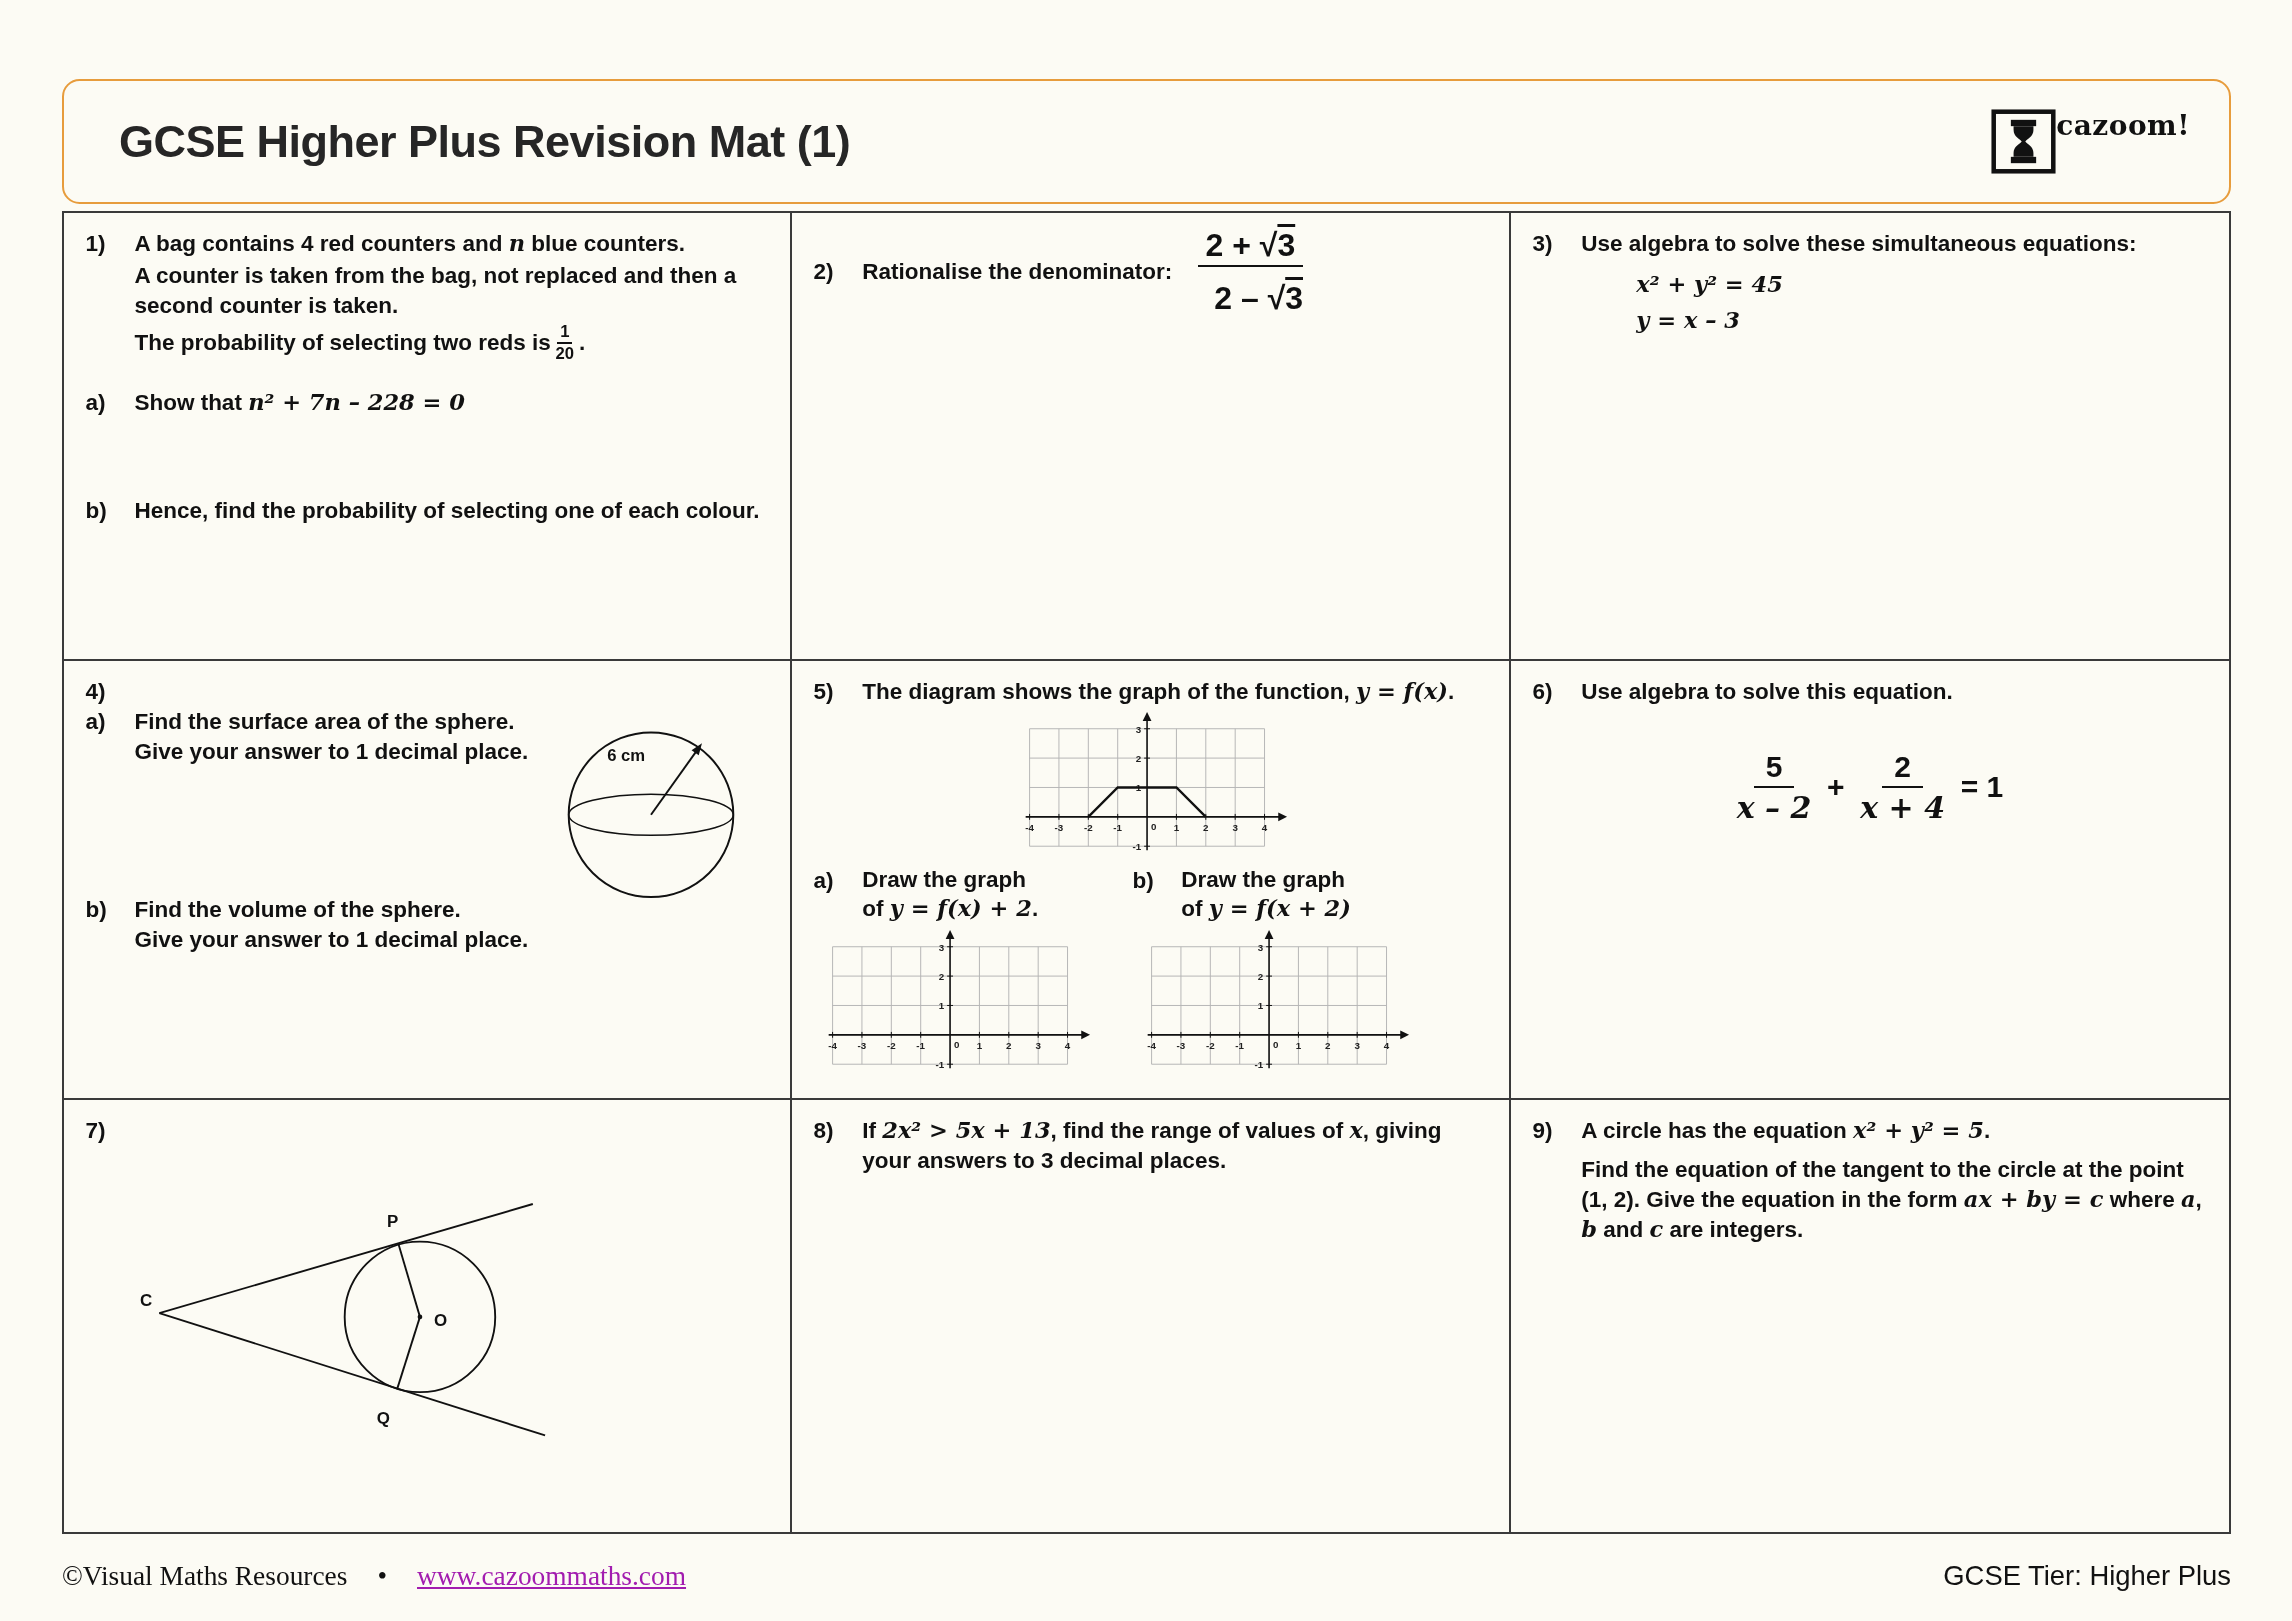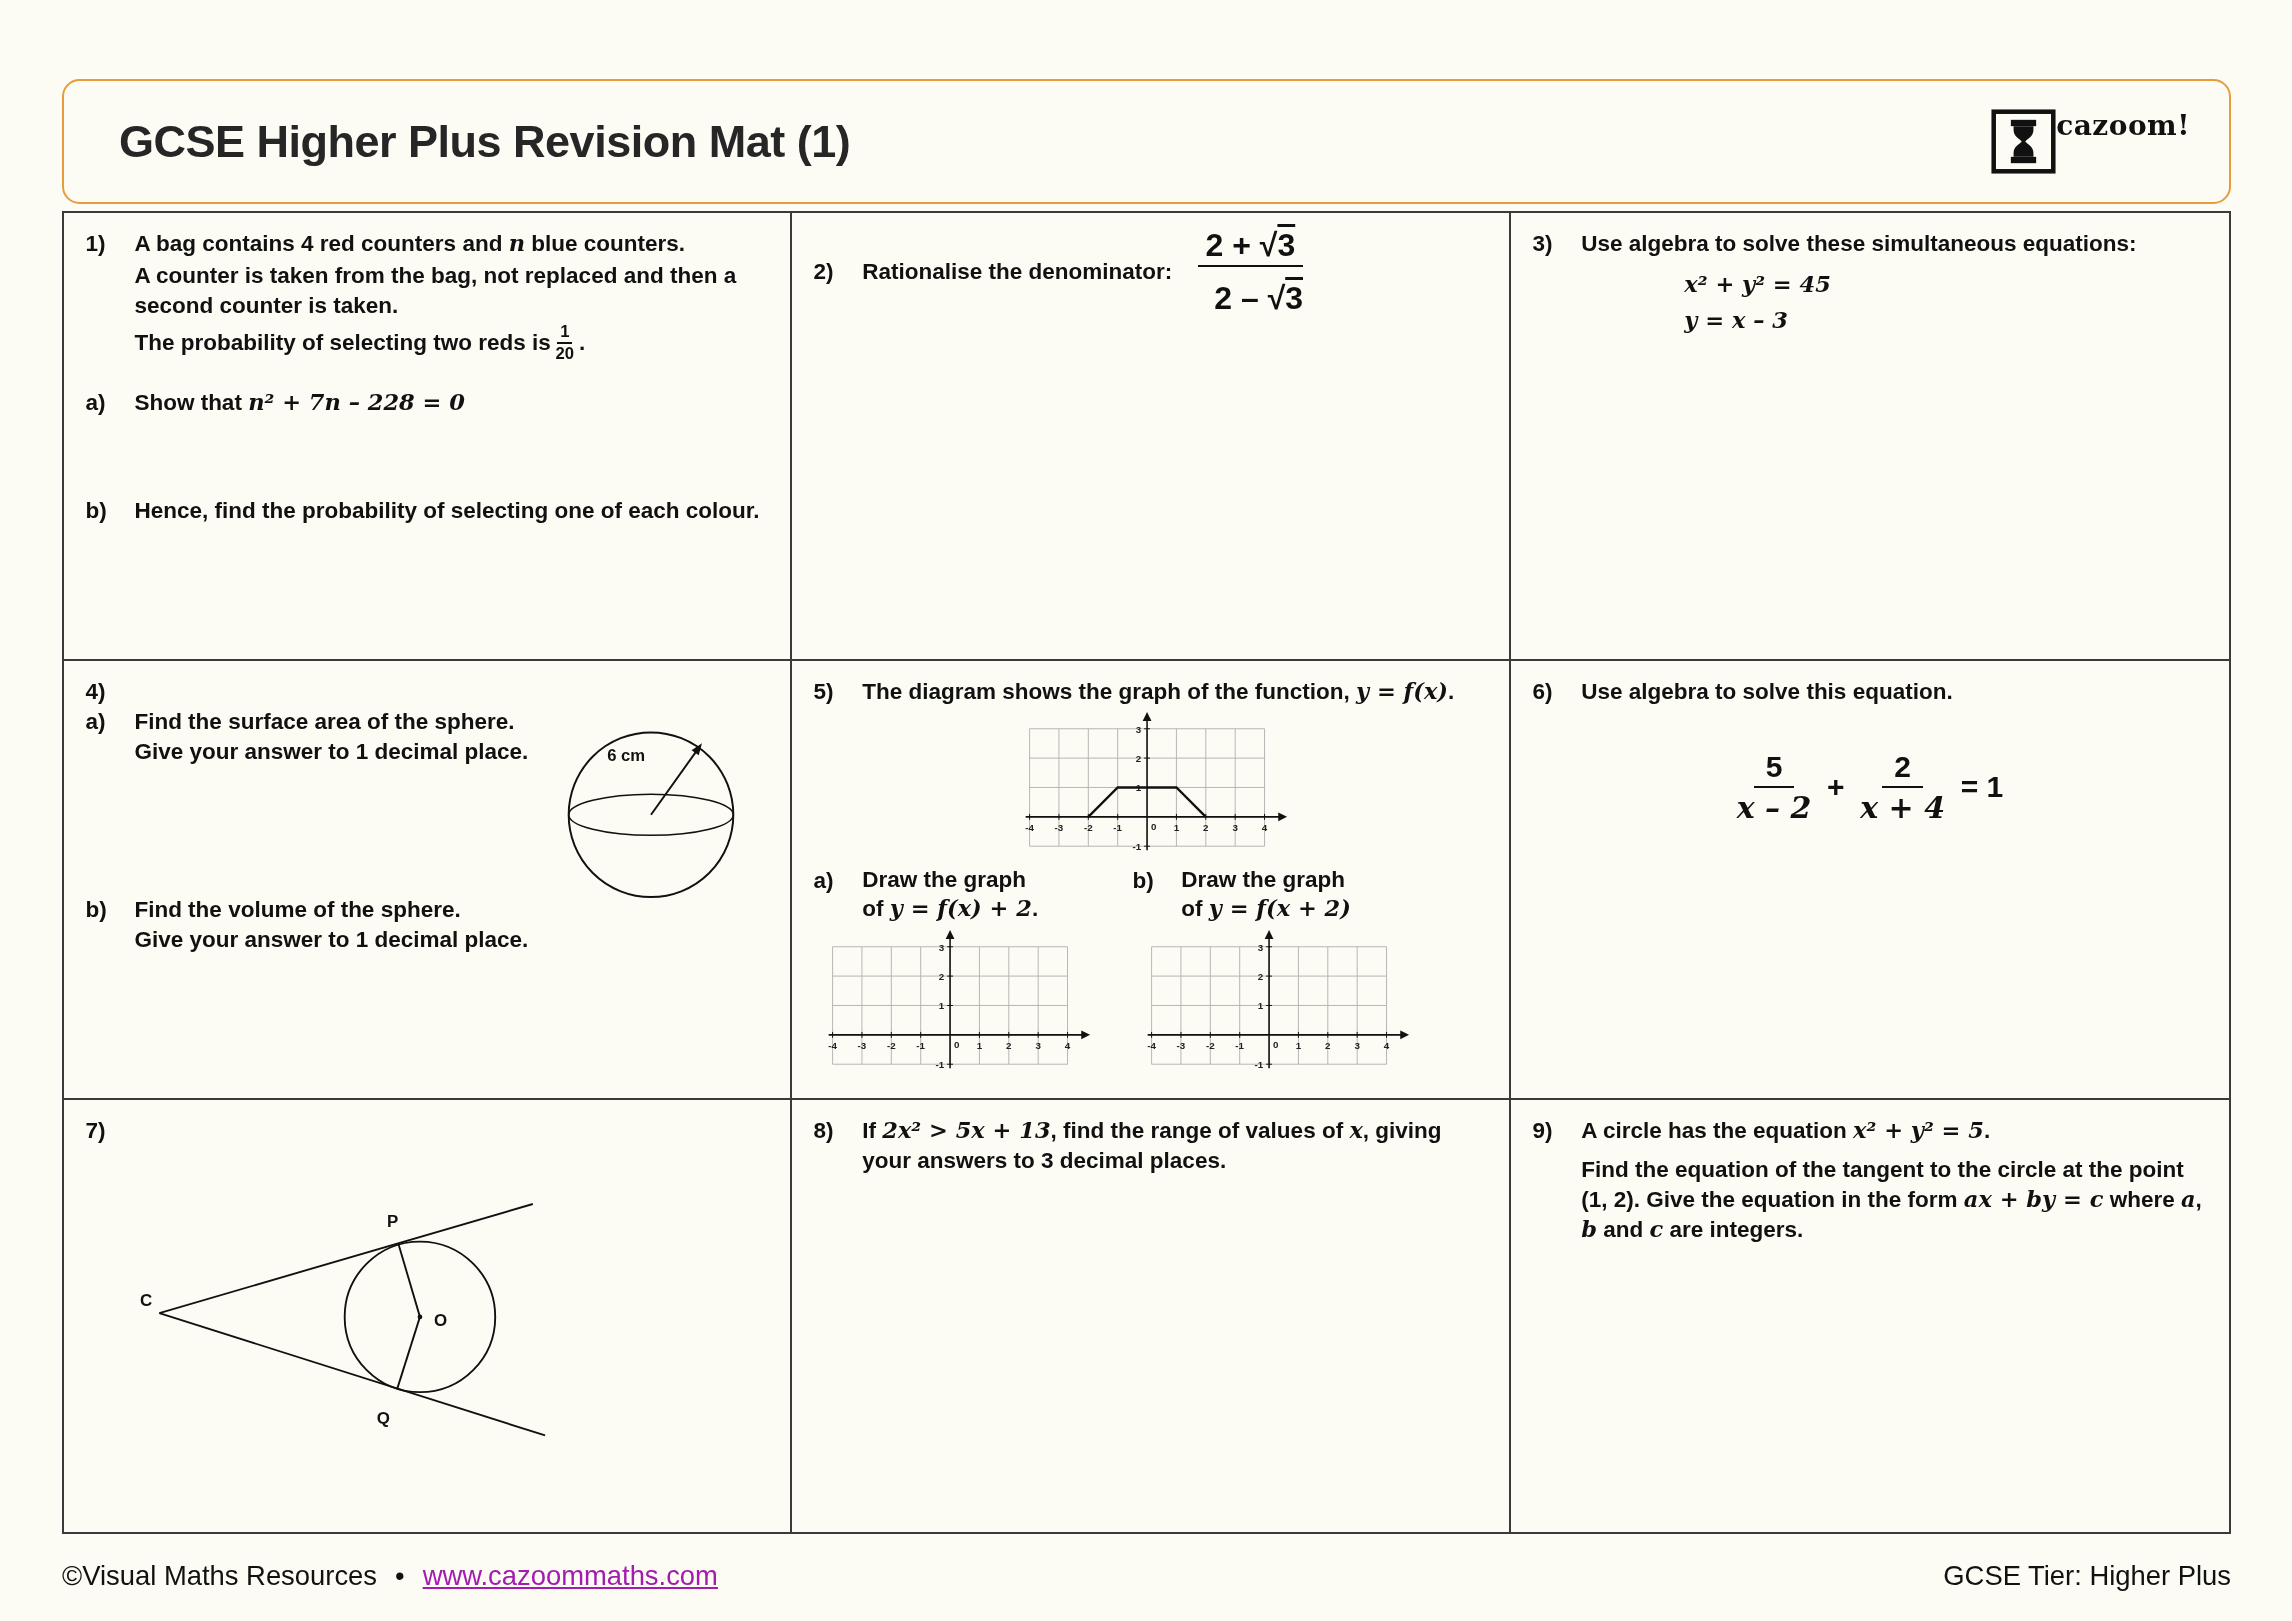--- a/index.html
+++ b/index.html
@@ -42,21 +42,21 @@
   .sfrac .fnum { padding:0 2.9px 2px; border-bottom:2px solid #111; }
   .sfrac .fden { padding-top:2px; }
   
   .q2-line { display:flex; align-items:center; gap:11.8px; }
   .bigfrac { display:inline-flex; flex-direction:column; align-items:flex-end; line-height:1.05;
              font-size:32px; margin-left:13.7px; }
   .bigfrac .fnum { border-bottom:2.9px solid #111; padding:0 7.8px 2.9px; }
   .bigfrac .fden { padding-top:15px; }
   
   .eqs { margin-top:11.8px; margin-left:55px; }
-  .eqs p { margin-top:5.9px;margin-left:48px; }
+  .eqs p { margin-top:5.9px; }
   
   .sphere-wrap { position:absolute; right:41px; top:41px; }
   .part-b4 { margin-top:129px; }
   .parta1 { margin-top:25.5px; }
   .partb1 { margin-top:78px; }
   
   .graph-main { display:flex; justify-content:center; margin:2px 0 2px; }
   .q5-parts { display:flex; gap:39px; margin-top:2px; }
   .q5-part p { line-height:1.25; }
   .q5-part svg { margin-top:3.9px; display:block; }
@@ -67,21 +67,21 @@
   .frac .fden { padding-top:2.9px; }
   
   .q7-diagram { margin:9.8px 0 0 47px; display:block; }
   .q9 p + p { margin-top:9.8px; }
   
   .footer {
     position:absolute; left:62px; top:1560px; width:2169px;
     display:flex; justify-content:space-between; align-items:center;
     font-size:27.4px; font-weight:400; color:#111;
   }
-  .footer-left { display:flex; align-items:flex-end; gap:18px; }
+  .footer-left { display:flex; align-items:flex-end; gap:30px;font-family:Liberation Serif, serif; }
   .site-link { color:#a21caf; text-decoration:underline; cursor:pointer; }
   svg text { font-family:"Liberation Sans", sans-serif; }
 </style>
 </head>
 <body>
 
 <div class="page">
 
   <div class="header-box">
     <h1 class="title">GCSE Higher Plus Revision Mat (1)</h1>

